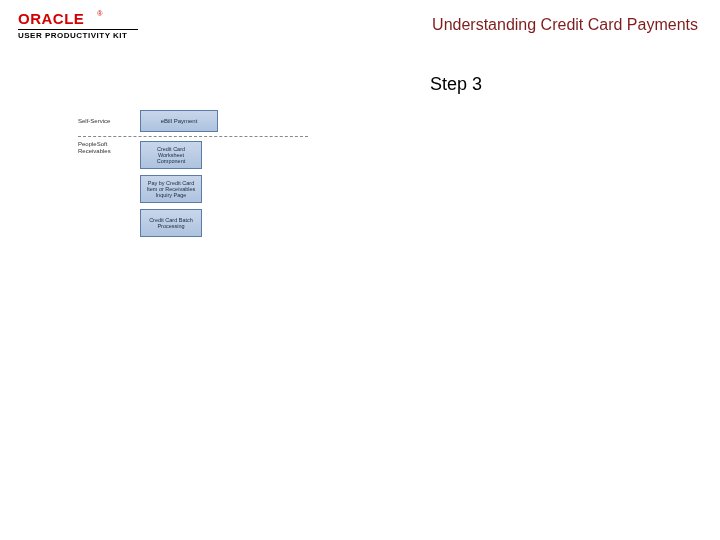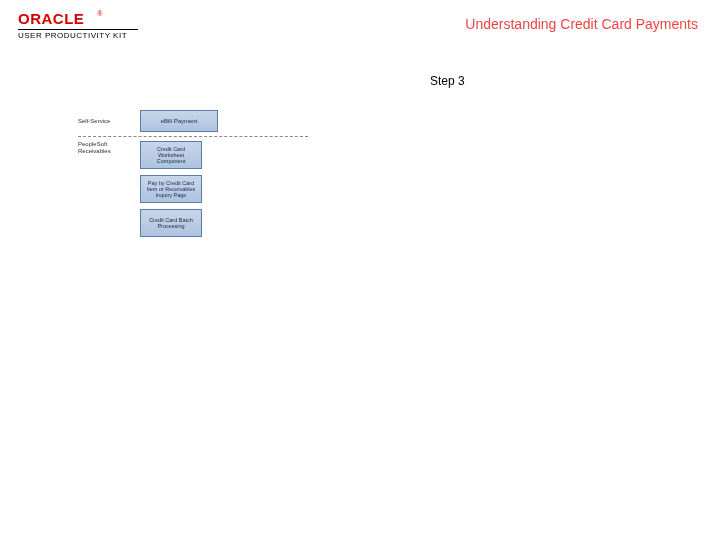--- a/index.html
+++ b/index.html
@@ -42,24 +42,25 @@
   .logo-rule {
     width: 120px;
     height: 1px;
     background: #000;
     margin: 2px 0 1px 0;
   }
   .upk-line {
     font-size: 8px;
     letter-spacing: 0.5px;
     color: #000;
+    font-weight: bold;
   }
   .page-title {
-    font-size: 14px;
-    color: #ef4444;
+    font-size: 16px;
+    color: #7f1d1d;
     margin-top: 6px;
     margin-right: 4px;
     margin-left: 9px;
   }
   .content {
     display: flex;
     padding: 0 18px;
     margin-top: 70px;
   }
   .diagram-col {
@@ -128,21 +129,21 @@
     padding: 3px 3px;
     display: flex;
     align-items: center;
     justify-content: center;
   }
   .text-col {
     width: 260px;
     padding-left: 12px;
   }
   .step-label {
-    font-size: 12px;
+    font-size: 18px;
     color: #000;
     margin-bottom: 30px;
     margin-top: -36px;
   }
   .step-body {
     font-size: 13px;
     line-height: 1.25;
     color: #000;
   }
 </style>

